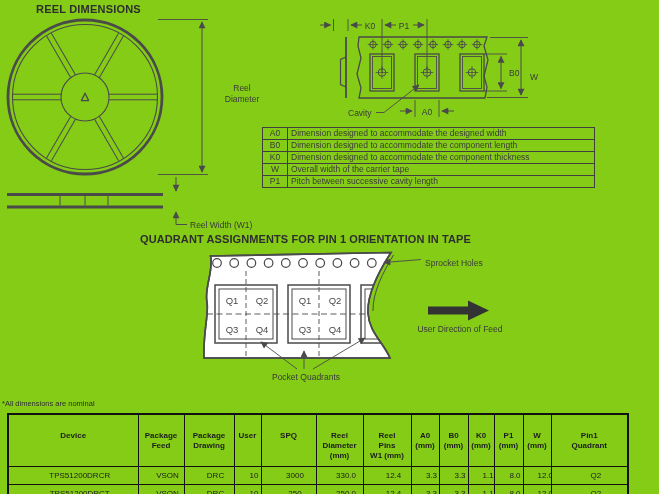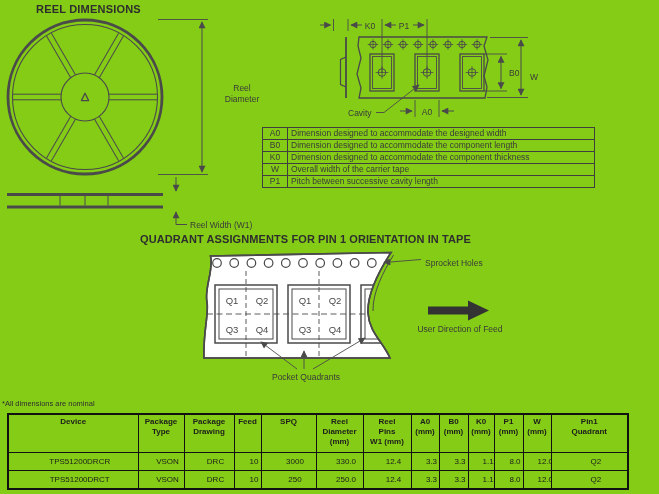--- a/index.html
+++ b/index.html
@@ -13,21 +13,21 @@
   svg text.qlbl{font-size:9.5px;fill:#474747;}
   
   table.def{border-collapse:collapse;table-layout:fixed;width:333px;}
   table.def td{border:1px solid #3f3f3f;font-size:8.5px;line-height:1;height:11px;
                padding:0 3px;white-space:nowrap;overflow:hidden;color:#3a3a3a;}
   table.def td.code{text-align:center;padding:0 1px;}
   
   table.device{border-collapse:collapse;table-layout:fixed;width:620px;border:2px solid #111;}
   table.device th,table.device td{border:1px solid #111;font-size:8px;line-height:1.25;
                padding:0 1px;text-align:center;overflow:hidden;color:#1c1c1c;}
-  table.device th{font-weight:bold;vertical-align:top;padding-top:2px;height:35px;}
+  table.device th{font-weight:bold;vertical-align:top;padding-top:16px;height:35px;}
   table.device td{height:17px;vertical-align:middle;padding-left:14px;}
 </style>
 </head>
 <body>
 
 <div class="page">
 
   <div class="abs sec-title" style="left:36px;top:3px;">REEL DIMENSIONS</div>
   <div class="abs quad-title" style="left:140px;top:233px;">QUADRANT ASSIGNMENTS FOR PIN 1 ORIENTATION IN TAPE</div>
 
@@ -276,28 +276,28 @@
         <col style="width:28px">
       <col style="width:77px">
     </colgroup>
     <thead>
       <tr>
         <th>
             <div>Device</div>
           </th>
         <th>
             <div>Package</div>
-            <div>Type</div>
+            <div>Feed</div>
           </th>
         <th>
             <div>Package</div>
             <div>Drawing</div>
           </th>
         <th>
-            <div>Feed</div>
+            <div>User</div>
           </th>
         <th>
             <div>SPQ</div>
           </th>
         <th>
             <div>Reel</div>
             <div>Diameter</div>
             <div>(mm)</div>
           </th>
         <th>

